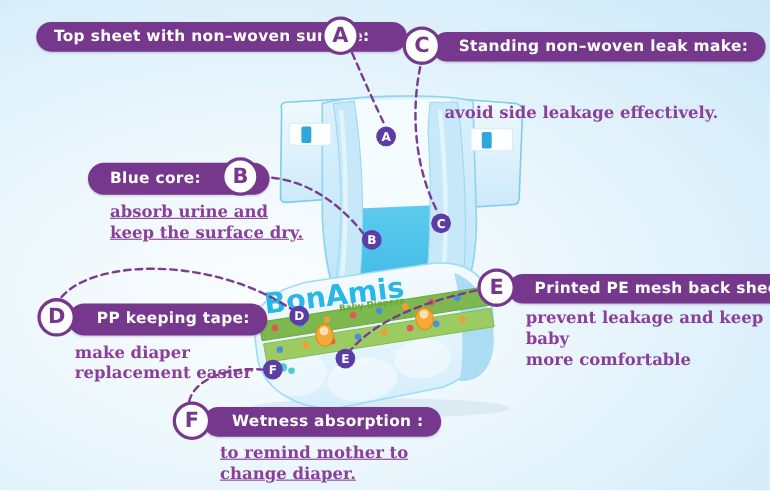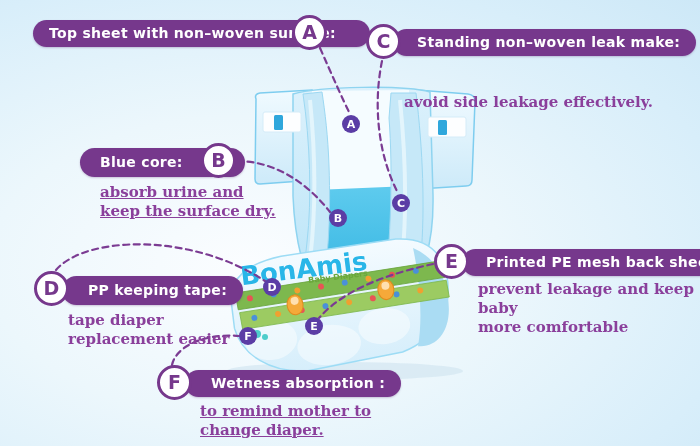--- a/index.html
+++ b/index.html
@@ -186,21 +186,21 @@
   <div class="lcircle c-b">B</div>
   <div class="desc d-b">absorb urine and
 keep the surface dry.</div>
 
   <div class="pill pill-c">Standing non–woven leak make:</div>
   <div class="lcircle c-c">C</div>
   <div class="desc d-c">avoid side leakage effectively.</div>
 
   <div class="pill pill-d">PP keeping tape:</div>
   <div class="lcircle c-d">D</div>
-  <div class="desc d-d">tape diaper
+  <div class="desc d-d">make diaper
 replacement easier</div>
 
   <div class="pill pill-e">Printed PE mesh back sheet:</div>
   <div class="lcircle c-e">E</div>
   <div class="desc d-e">prevent leakage and keep baby
 more comfortable</div>
 
   <div class="pill pill-f">Wetness absorption :</div>
   <div class="lcircle c-f">F</div>
   <div class="desc d-f">to remind mother to

